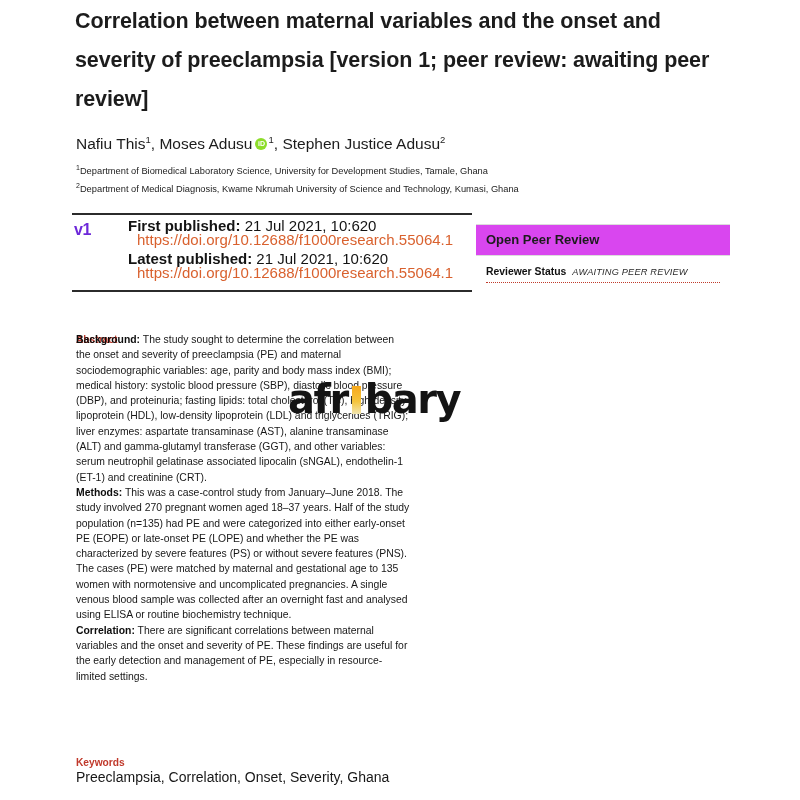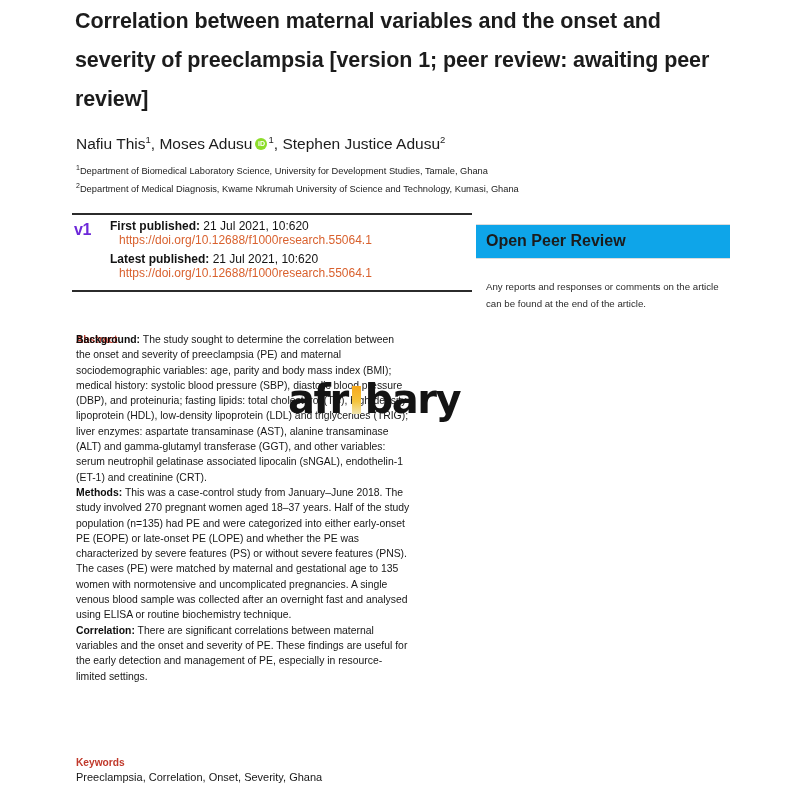--- a/index.html
+++ b/index.html
@@ -111,45 +111,45 @@
     position: absolute;
     left: 2px;
     top: 2px;
     font-size: 16px;
     font-weight: bold;
     color: #6d28d9;
     letter-spacing: -0.3px;
   }
   .vlines {
     position: absolute;
-    left: 38px;
+    left: 56px;
     top: 0;
     width: 360px;
-    font-size: 12px;
+    font-size: 15px;
     line-height: 14px;
   }
   .vlines .lbl { font-weight: bold; color: #131313; }
   .vlines .val { color: #131313; }
   .vlines .doi { color: #d9612e; word-break: break-all; padding-left: 9px; }
   .vlines .grp { margin-bottom: 5px; }
 
   
   .opr {
     position: absolute;
     left: 476px;
     top: 224px;
     width: 254px;
     background: #ffffff;
   }
   .opr-head {
-    background: #0ea5e9;
+    background: #d946ef;
     border-top: 1px solid #dcdcdc;
     border-bottom: 1px solid #dcdcdc;
     padding: 7px 15px 8px 10px;
-    font-size: 16px;
+    font-size: 13px;
     font-weight: bold;
     color: #1c1c1c;
   }
   .opr-body { padding: 10px 10px 0 10px; }
   .opr-status {
     font-size: 10.4px;
     padding-bottom: 5px;
     border-bottom: 1px dotted #c03b2b;
     white-space: nowrap;
   }
@@ -190,21 +190,21 @@
     text-align: left;
   }
   .abstract-body b { font-weight: bold; color: #0d0d0d; }
   .abstract-body p { margin: 0; }
 
   .keywords-body {
     position: absolute;
     left: 76px;
     top: 770px;
     width: 340px;
-    font-size: 11px;
+    font-size: 14px;
     line-height: 15px;
     color: #171717;
   }
 
   
   .watermark {
     position: absolute;
     left: 288px;
     top: 378px;
     font-size: 40px;
@@ -267,21 +267,23 @@
           <span class="val">21 Jul 2021, 10:620</span>
         </div>
         <div class="doi">https://doi.org/10.12688/f1000research.55064.1</div>
       </div>
     </div>
   </div>
 
   <div class="opr">
     <div class="opr-head">Open Peer Review</div>
     <div class="opr-body">
-      <div class="opr-note">Any reports and responses or comments on the article can be found at the end of the article.</div>
+      <div class="opr-status">
+        <span class="k">Reviewer Status</span><span class="v">AWAITING PEER REVIEW</span>
+      </div>
     </div>
   </div>
 
   <div class="sec-head" id="abstract-head">Abstract</div>
   <div class="abstract-body">
     <p><b>Background:</b><span> The study sought to determine the correlation between the onset and severity of preeclampsia (PE) and maternal sociodemographic variables: age, parity and body mass index (BMI); medical history: systolic blood pressure (SBP), diastolic blood pressure (DBP), and proteinuria; fasting lipids: total cholesterol (TC), high-density lipoprotein (HDL), low-density lipoprotein (LDL) and triglycerides (TRIG); liver enzymes: aspartate transaminase (AST), alanine transaminase (ALT) and gamma-glutamyl transferase (GGT), and other variables: serum neutrophil gelatinase associated lipocalin (sNGAL), endothelin-1 (ET-1) and creatinine (CRT).</span></p>
     <p><b>Methods:</b><span> This was a case-control study from January–June 2018. The study involved 270 pregnant women aged 18–37 years. Half of the study population (n=135) had PE and were categorized into either early-onset PE (EOPE) or late-onset PE (LOPE) and whether the PE was characterized by severe features (PS) or without severe features (PNS). The cases (PE) were matched by maternal and gestational age to 135 women with normotensive and uncomplicated pregnancies. A single venous blood sample was collected after an overnight fast and analysed using ELISA or routine biochemistry technique.</span></p>
     <p><b>Correlation:</b><span> There are significant correlations between maternal variables and the onset and severity of PE. These findings are useful for the early detection and management of PE, especially in resource-limited settings.</span></p>
   </div>
 

